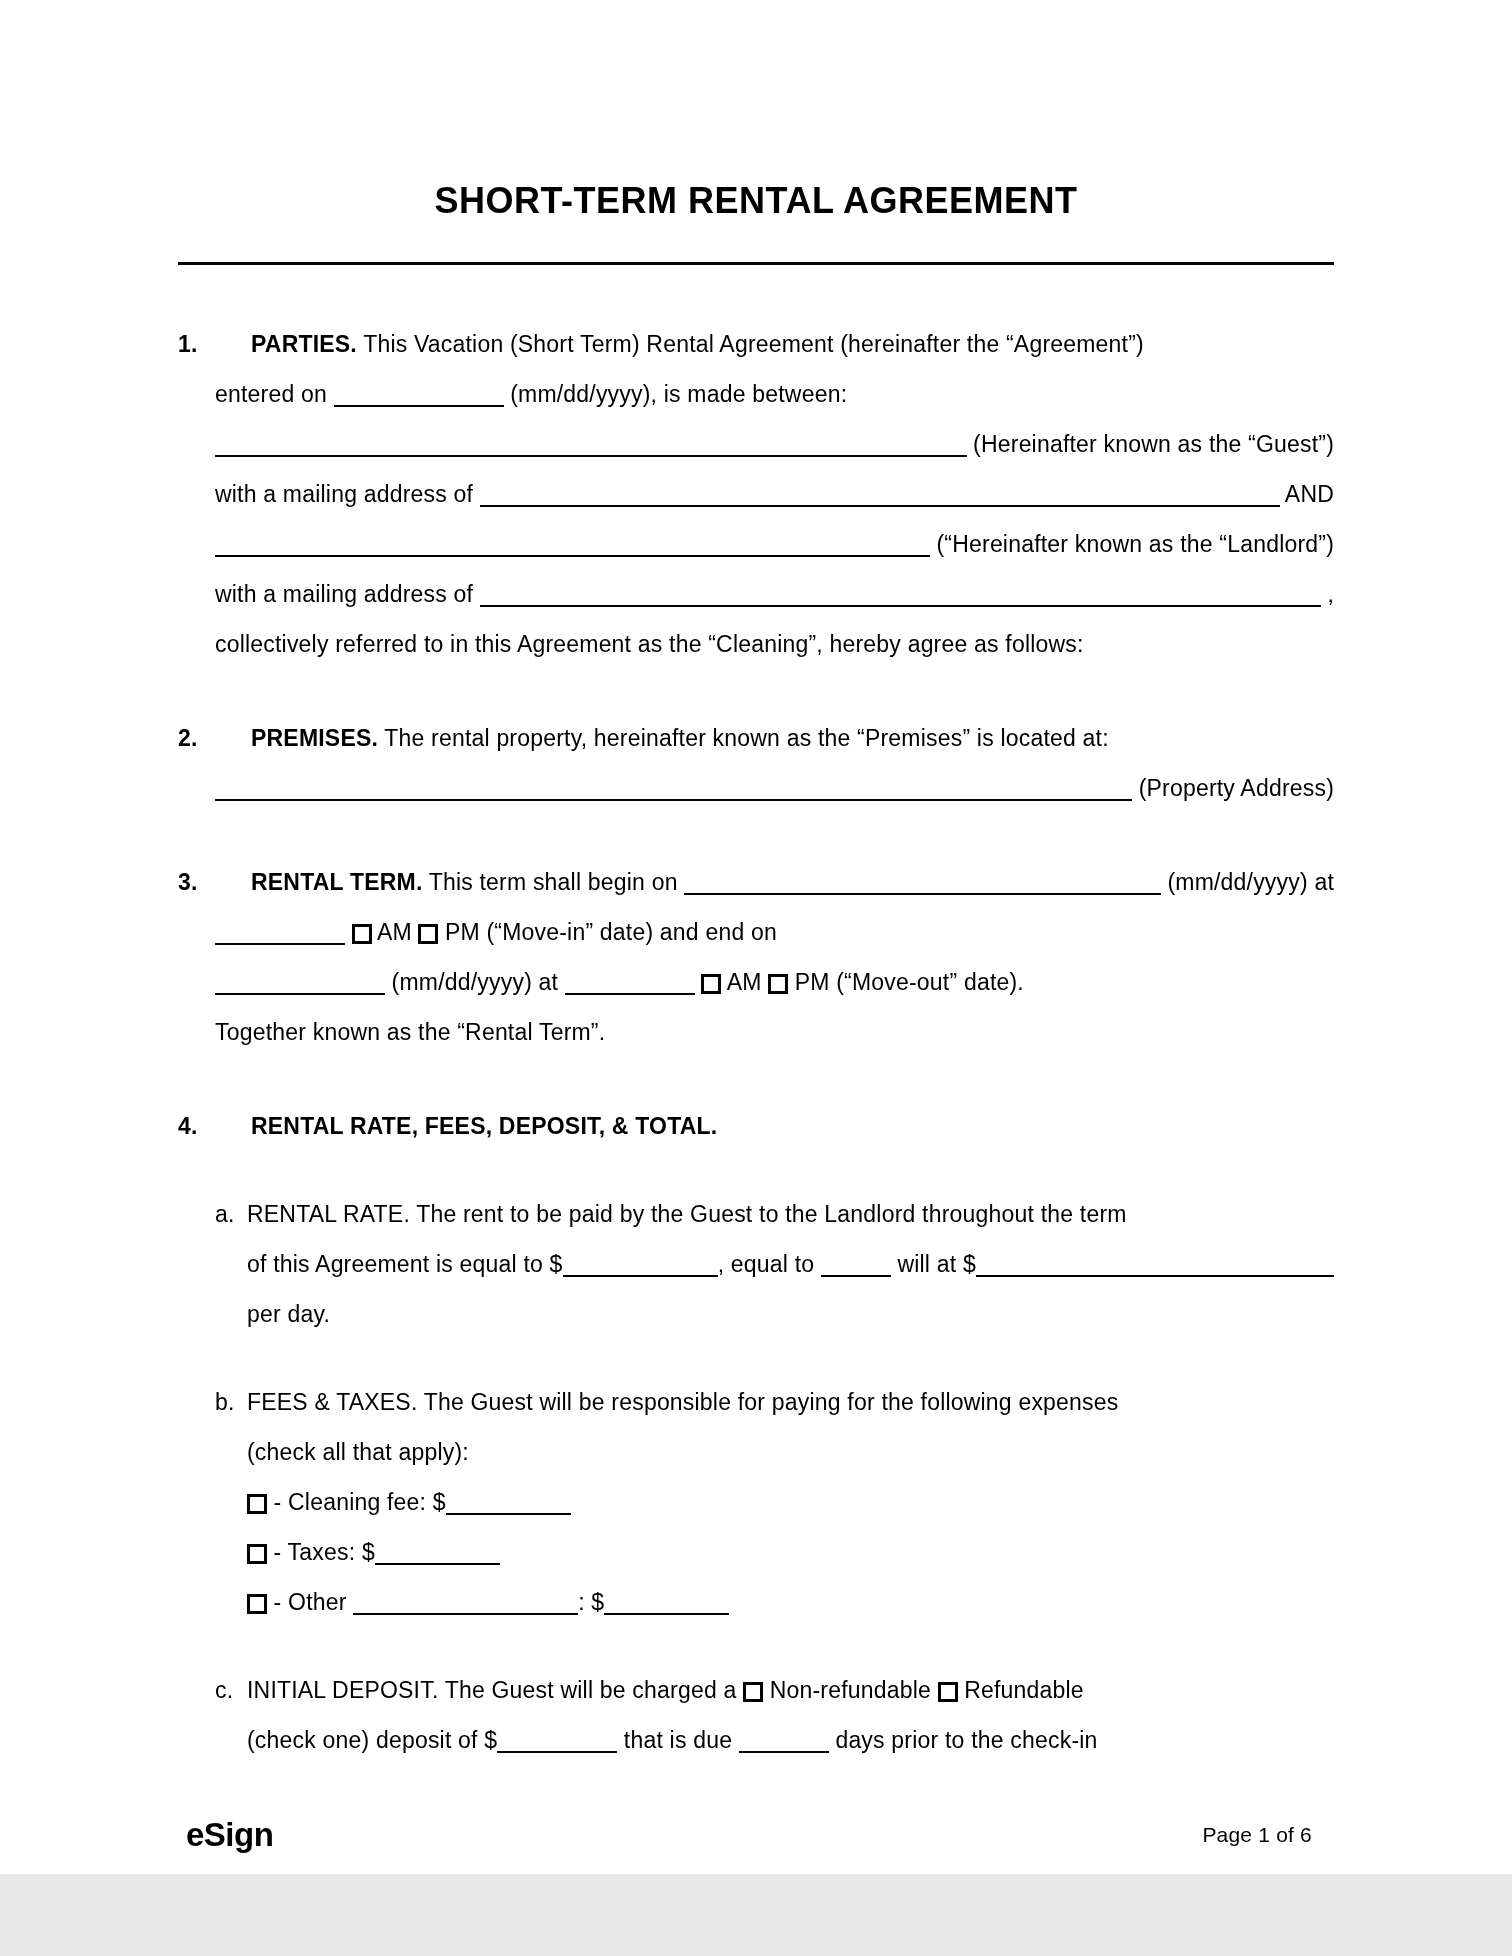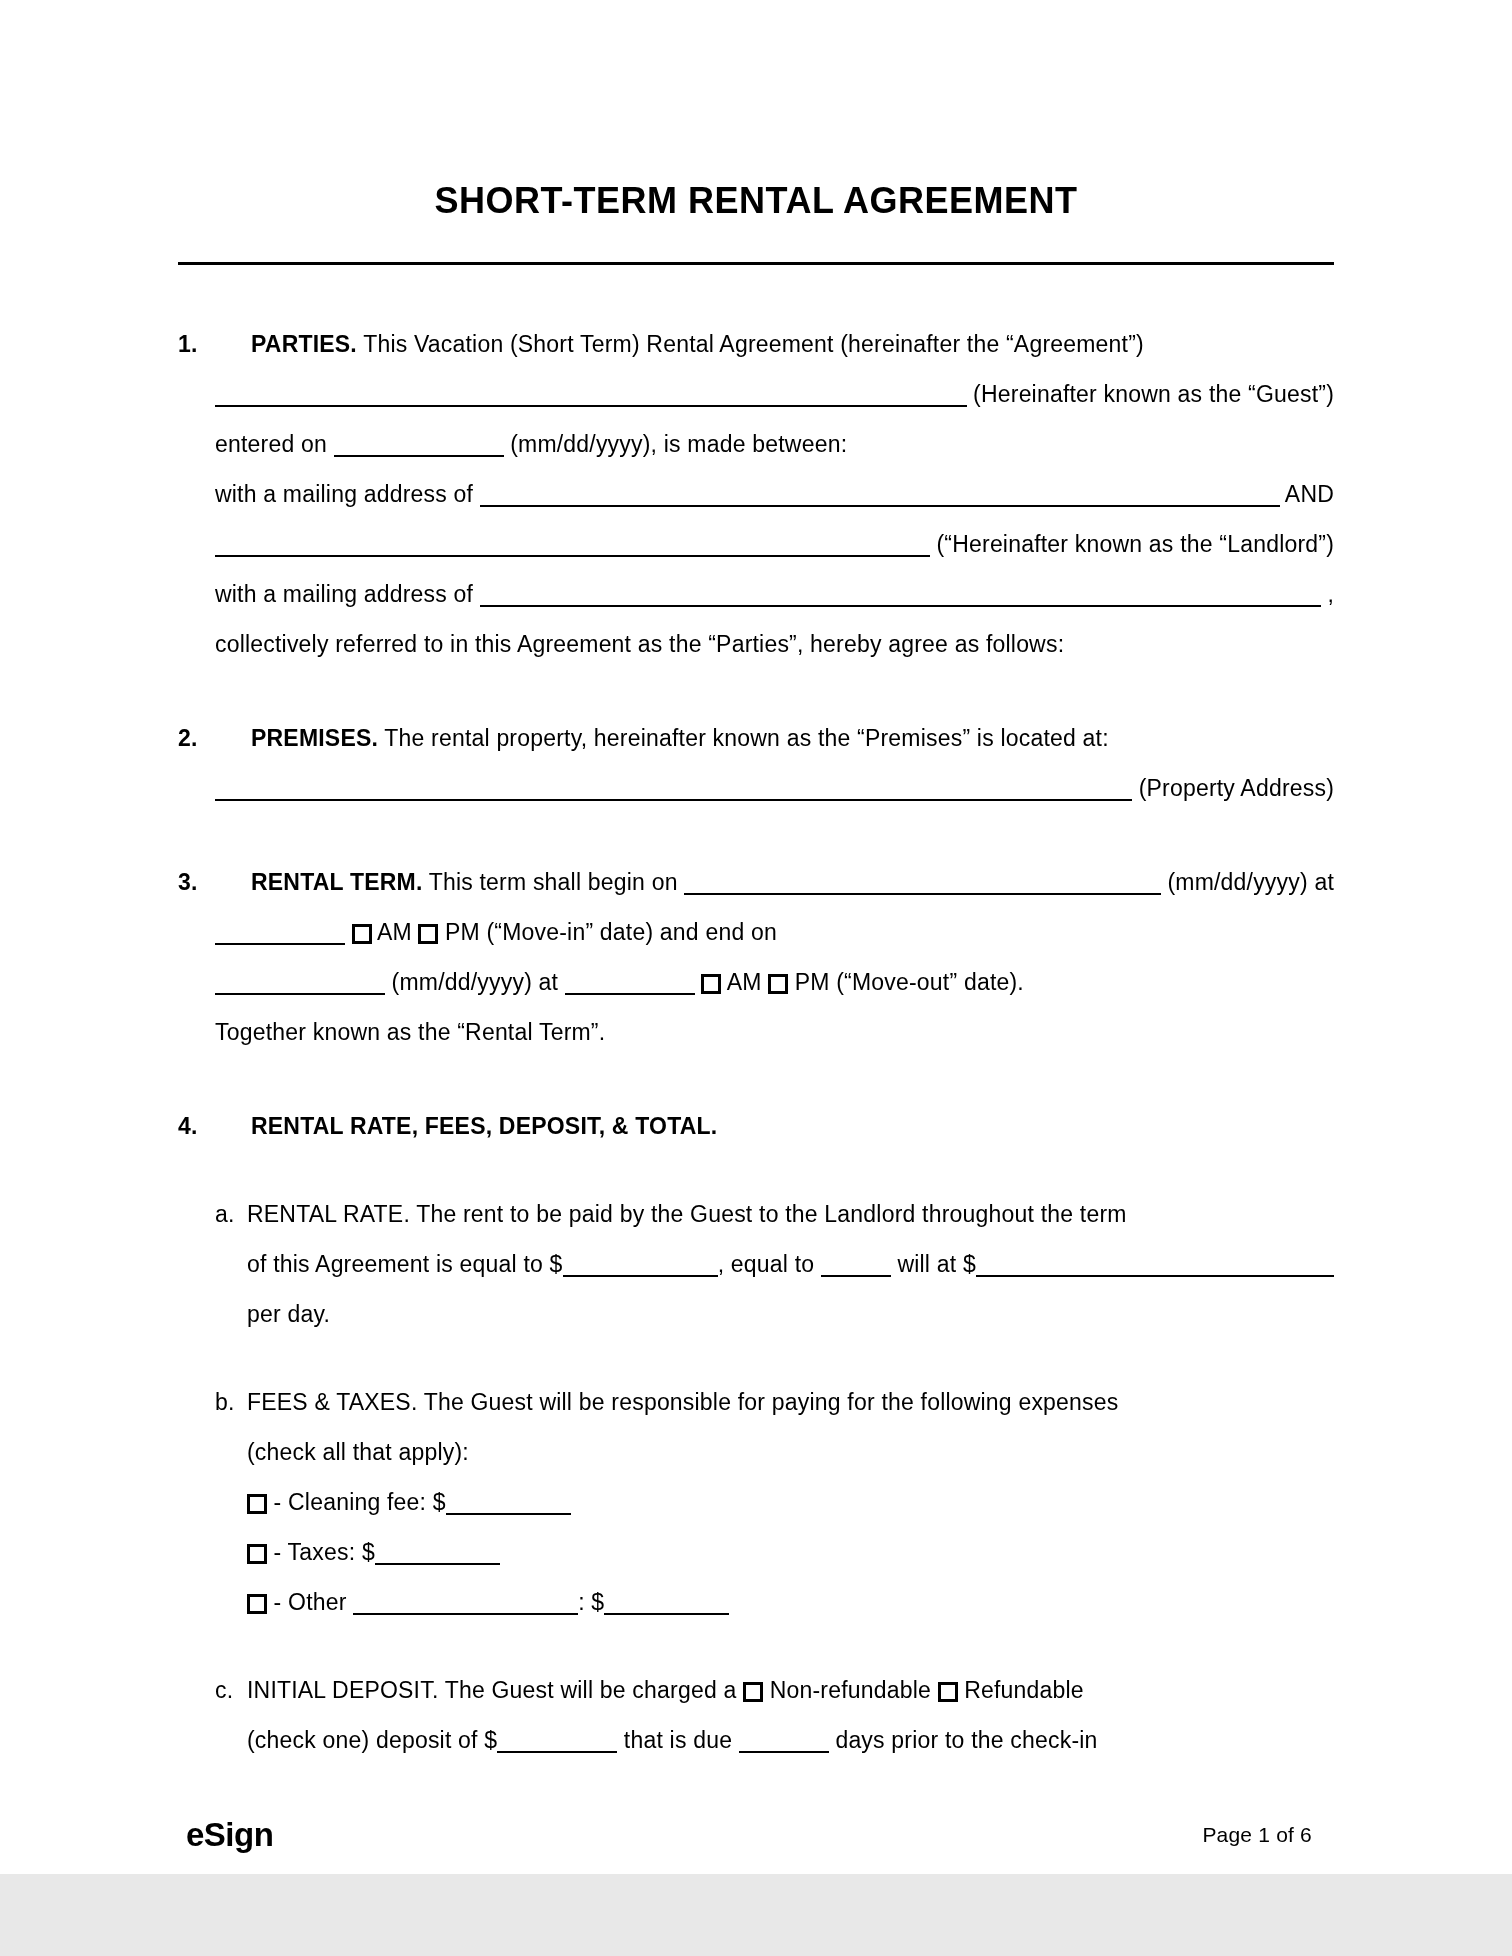--- a/index.html
+++ b/index.html
@@ -61,44 +61,44 @@
     <div class="rule"></div>
     <div class="doc-body">
         <div class="section">
           <div class="num">1.</div>
           <div class="secbody">
             <div class="line">
               <span class="seg-b">PARTIES.</span>
               <span class="seg-x"> This Vacation (Short Term) Rental Agreement (hereinafter the “Agreement”)</span>
             </div>
             <div class="line">
-              <span class="blank grow"></span>
-              <span class="seg-x"> (Hereinafter known as the “Guest”)</span>
-            </div>
-            <div class="line">
               <span class="seg-x">entered on </span>
               <span class="blank" style="width: 170px;"></span>
               <span class="seg-x"> (mm/dd/yyyy), is made between:</span>
             </div>
             <div class="line">
+              <span class="blank grow"></span>
+              <span class="seg-x"> (Hereinafter known as the “Guest”)</span>
+            </div>
+            <div class="line">
               <span class="seg-x">with a mailing address of </span>
               <span class="blank grow"></span>
               <span class="seg-x"> AND</span>
             </div>
             <div class="line">
               <span class="blank grow"></span>
               <span class="seg-x"> (“Hereinafter known as the “Landlord”)</span>
             </div>
             <div class="line">
               <span class="seg-x">with a mailing address of </span>
               <span class="blank grow"></span>
               <span class="seg-x"> ,</span>
             </div>
             <div class="line">
-              <span class="seg-x">collectively referred to in this Agreement as the “Parties”, hereby agree as follows:</span>
+              <span class="seg-x">collectively referred to in this Agreement as the “Cleaning”, hereby agree as follows:</span>
             </div>
           </div>
         </div>
         <div class="section">
           <div class="num">2.</div>
           <div class="secbody">
             <div class="line">
               <span class="seg-b">PREMISES.</span>
               <span class="seg-x"> The rental property, hereinafter known as the “Premises” is located at:</span>
             </div>

